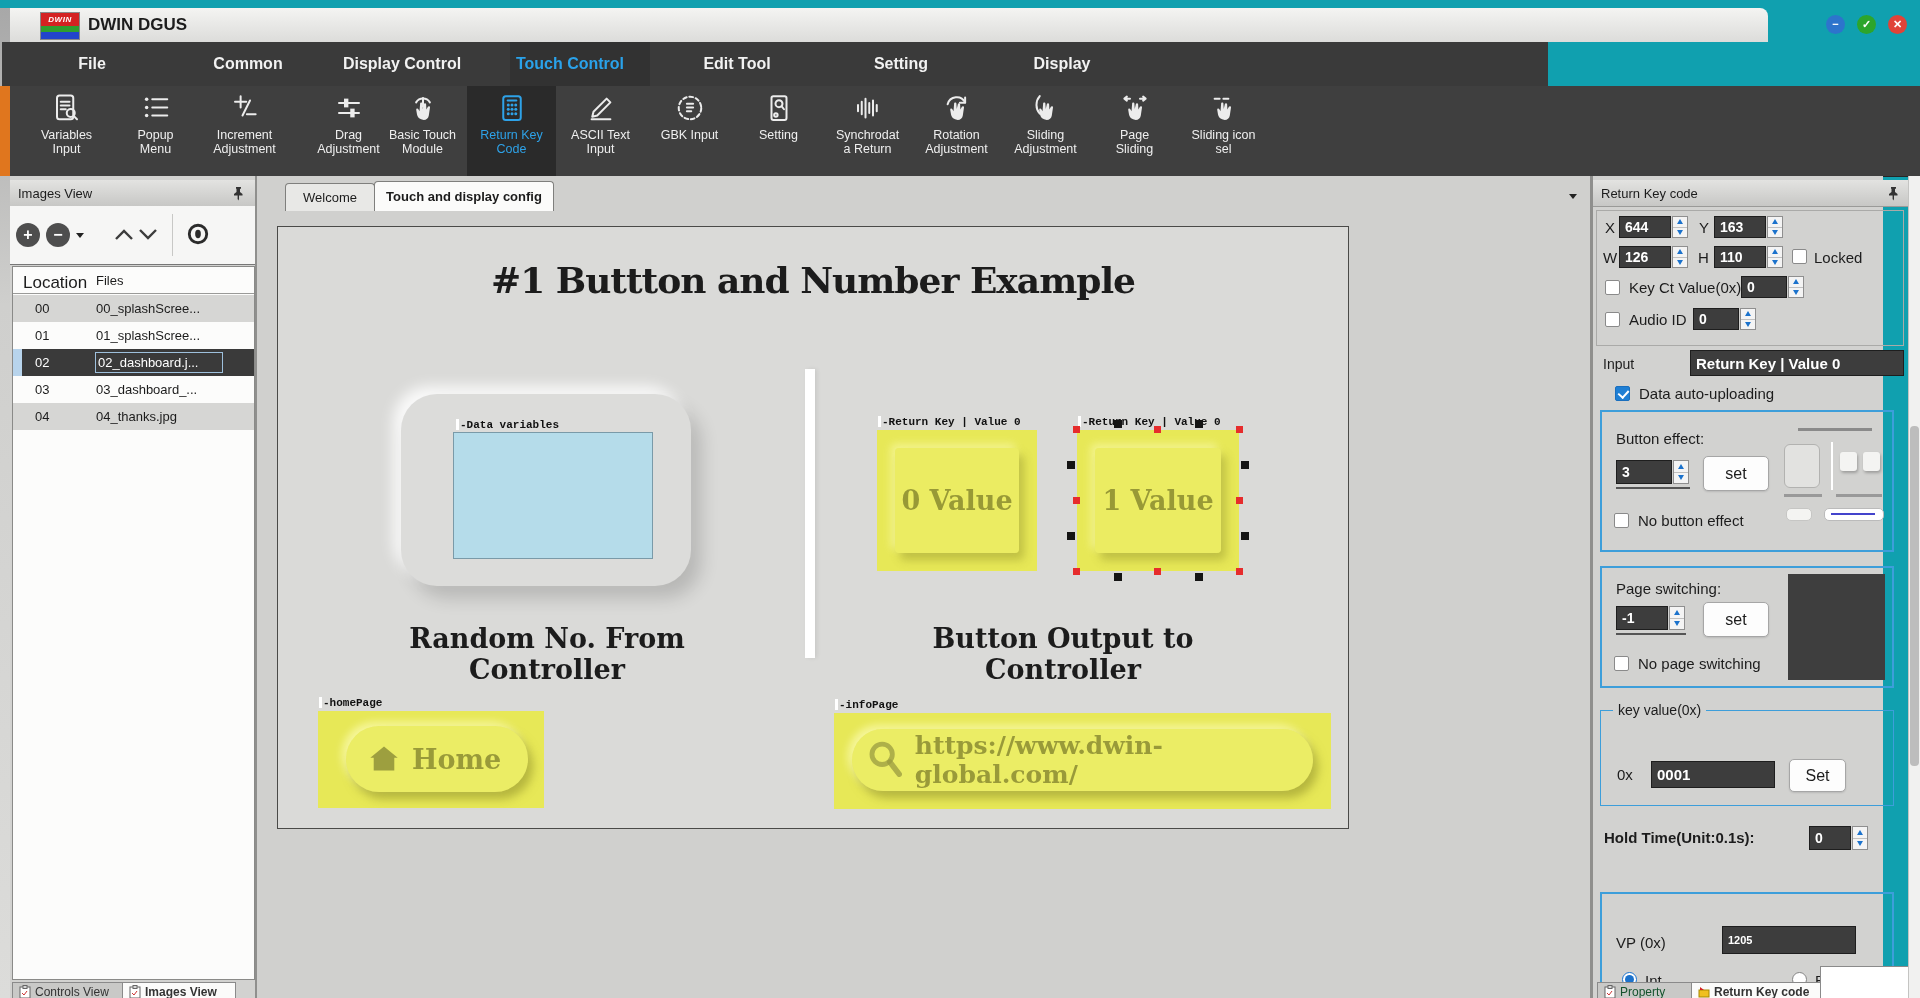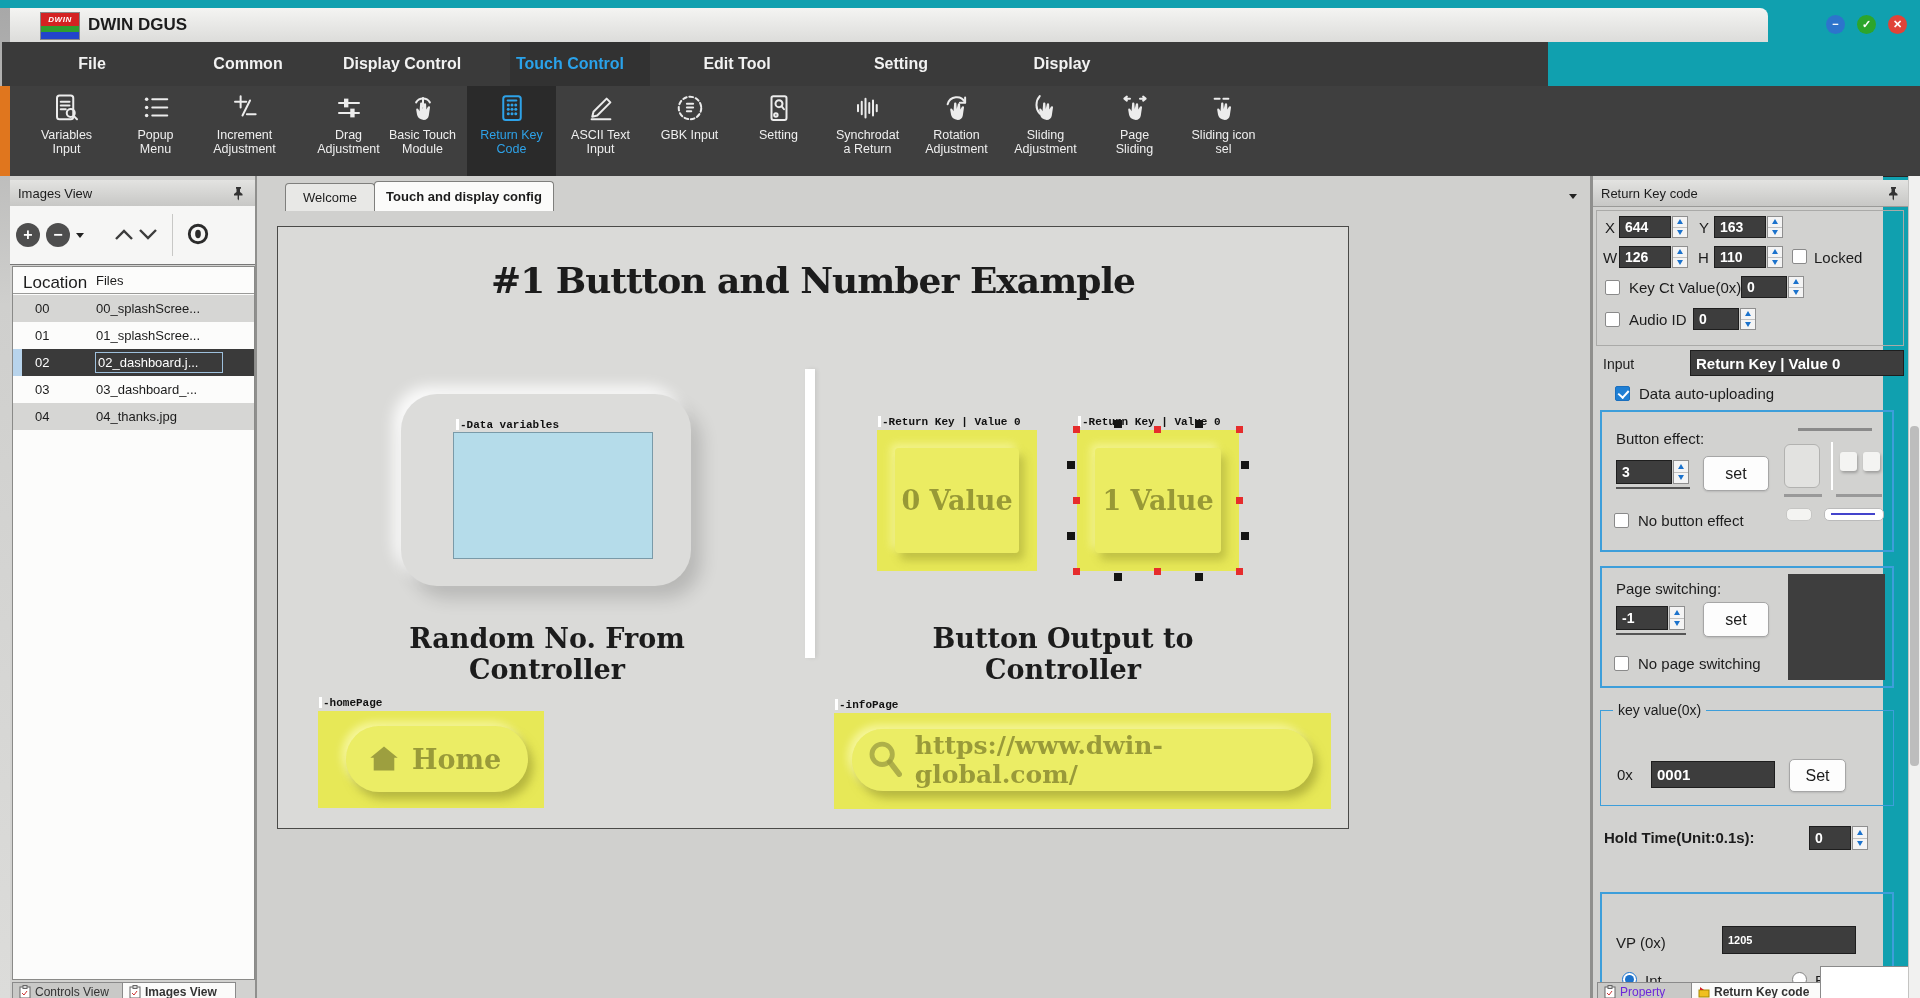--- a/index.html
+++ b/index.html
@@ -570,21 +570,21 @@
       <div class="radio" style="left:190px;top:78px"></div>
       <div class="ilab" style="left:213px;top:78px">Bit</div>
     </div>
 
     <div class="btab" style="left:4px;top:806px;width:92px">
       <svg width="12" height="14">
           <rect x="1" y="2" width="10" height="11" fill="#fff" stroke="#666"></rect>
           <rect x="4" y="0.5" width="4" height="3" fill="#d8d8d8" stroke="#666"></rect>
           <path d="M3 8l2 2 3-4" stroke="#c33" fill="none"></path>
         </svg>
-      <span style="color:#6d28d9">Property</span>
+      <span style="color:#14532d">Property</span>
     </div>
     <div class="btab on" style="left:98px;top:806px;width:130px">
       <svg width="12" height="12">
           <rect x="1" y="4" width="10" height="7" fill="#f0c020" stroke="#a88800"></rect>
           <path d="M2 4V1l4 3z" fill="#d42222"></path>
         </svg>
       <span>Return Key code</span>
     </div>
     <div class="abs" style="left:227px;top:790px;width:90px;height:32px;background:#fff;border:1px solid #8a8a8a"></div>
   </div>

